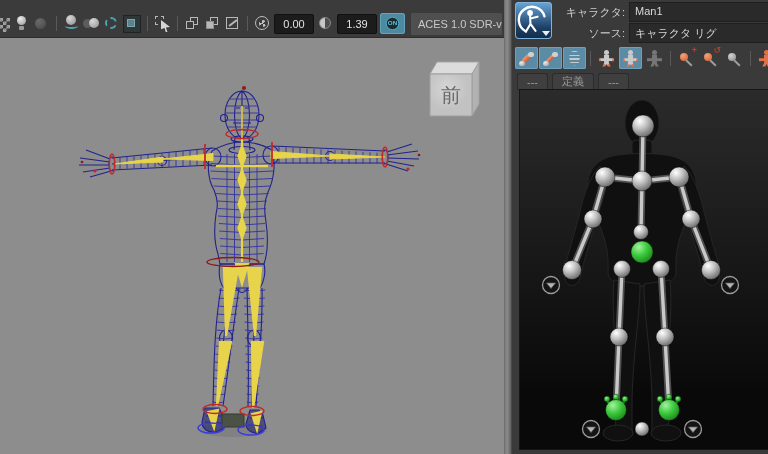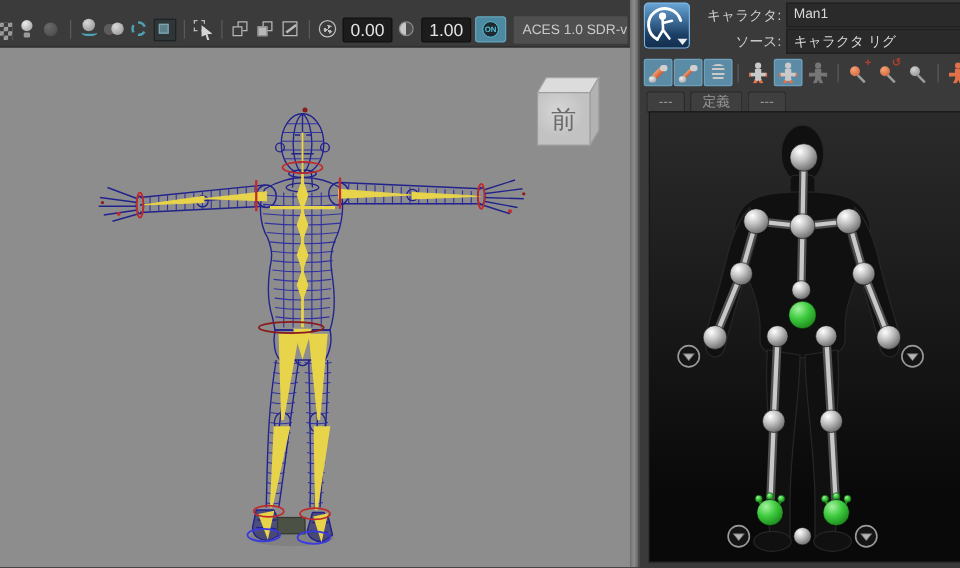--- a/index.html
+++ b/index.html
@@ -40,21 +40,21 @@
   .ic-sq2::before{left:6px;top:2px;width:8px;height:8px;border:1.5px solid #b8b8b8;}
   .ic-sq2::after{left:2px;top:6px;width:8px;height:8px;border:1px solid #8e8e8e;background:#b8b8b8;}
   .ic-imgplane::before{left:2px;top:2px;width:12px;height:12px;border:1.5px solid #b8b8b8;}
   .ic-imgplane::after{left:4px;top:7px;width:10px;height:2px;background:#b8b8b8;transform:rotate(-38deg);}
   .ic-aperture::before{left:1px;top:1px;width:14px;height:14px;border:1.5px solid #bdbdbd;border-radius:50%;}
   .ic-aperture::after{left:4.5px;top:4.5px;width:7px;height:7px;border-radius:50%;
      background:conic-gradient(#bdbdbd 0 50deg,#3b3b3b 50deg 110deg,#bdbdbd 110deg 170deg,#3b3b3b 170deg 230deg,#bdbdbd 230deg 290deg,#3b3b3b 290deg 350deg,#bdbdbd 350deg);}
   .ic-gamma::before{left:2px;top:2px;width:12px;height:12px;border-radius:50%;border:1px solid #8a8a8a;
      background:linear-gradient(90deg,#c6c6c6 50%,#4e4e4e 50%);}
   .vp-field{width:38px;height:18px;background:#1c1c1c;border:1px solid #101010;border-radius:2px;
-     color:#e3e3e3;font-size:14px;display:flex;align-items:center;justify-content:center;flex:none;}
+     color:#e3e3e3;font-size:11px;display:flex;align-items:center;justify-content:center;flex:none;}
   .on-btn{width:25px;height:21px;border-radius:3px;background:#4d8aa2;display:flex;align-items:center;
      justify-content:center;flex:none;box-shadow:inset 0 0 0 1px #66a2b8;}
   .on-inner{width:15px;height:15px;border-radius:50%;background:#1f2a30;border:1.5px solid #55c3d8;
      color:#55c3d8;font-size:8px;font-weight:bold;display:flex;align-items:center;justify-content:center;
      transform:scale(.78);letter-spacing:0;}
   .aces{flex:1;height:22px;background:#4f4f4f;color:#c9c9c9;font-size:11px;display:flex;align-items:center;
      padding:0 7px;margin-left:3px;border-radius:1px;white-space:nowrap;overflow:hidden;}
   .vp-canvas{position:absolute;left:0;top:38px;width:504px;height:416px;}
   .vp-canvas svg{position:absolute;left:0;top:0;}
   
@@ -128,21 +128,21 @@
       <span class="vsep"></span>
       <span class="ic ic-select"></span>
       <span class="vsep"></span>
       <span class="ic ic-sq1"></span>
       <span class="ic ic-sq2"></span>
       <span class="ic ic-imgplane"></span>
       <span class="vsep"></span>
       <span class="ic ic-aperture"></span>
       <span class="vp-field">0.00</span>
       <span class="ic ic-gamma"></span>
-      <span class="vp-field">1.00</span>
+      <span class="vp-field">1.39</span>
       <span class="on-btn">
         <span class="on-inner">ON</span>
       </span>
       <span class="aces">ACES 1.0 SDR-video (sRGB)</span>
     </div>
 
     <div class="vp-canvas">
       <svg width="504" height="416" viewBox="0 0 504 416">
         <defs>
           <radialGradient id="cubef" cx="40%" cy="35%">

